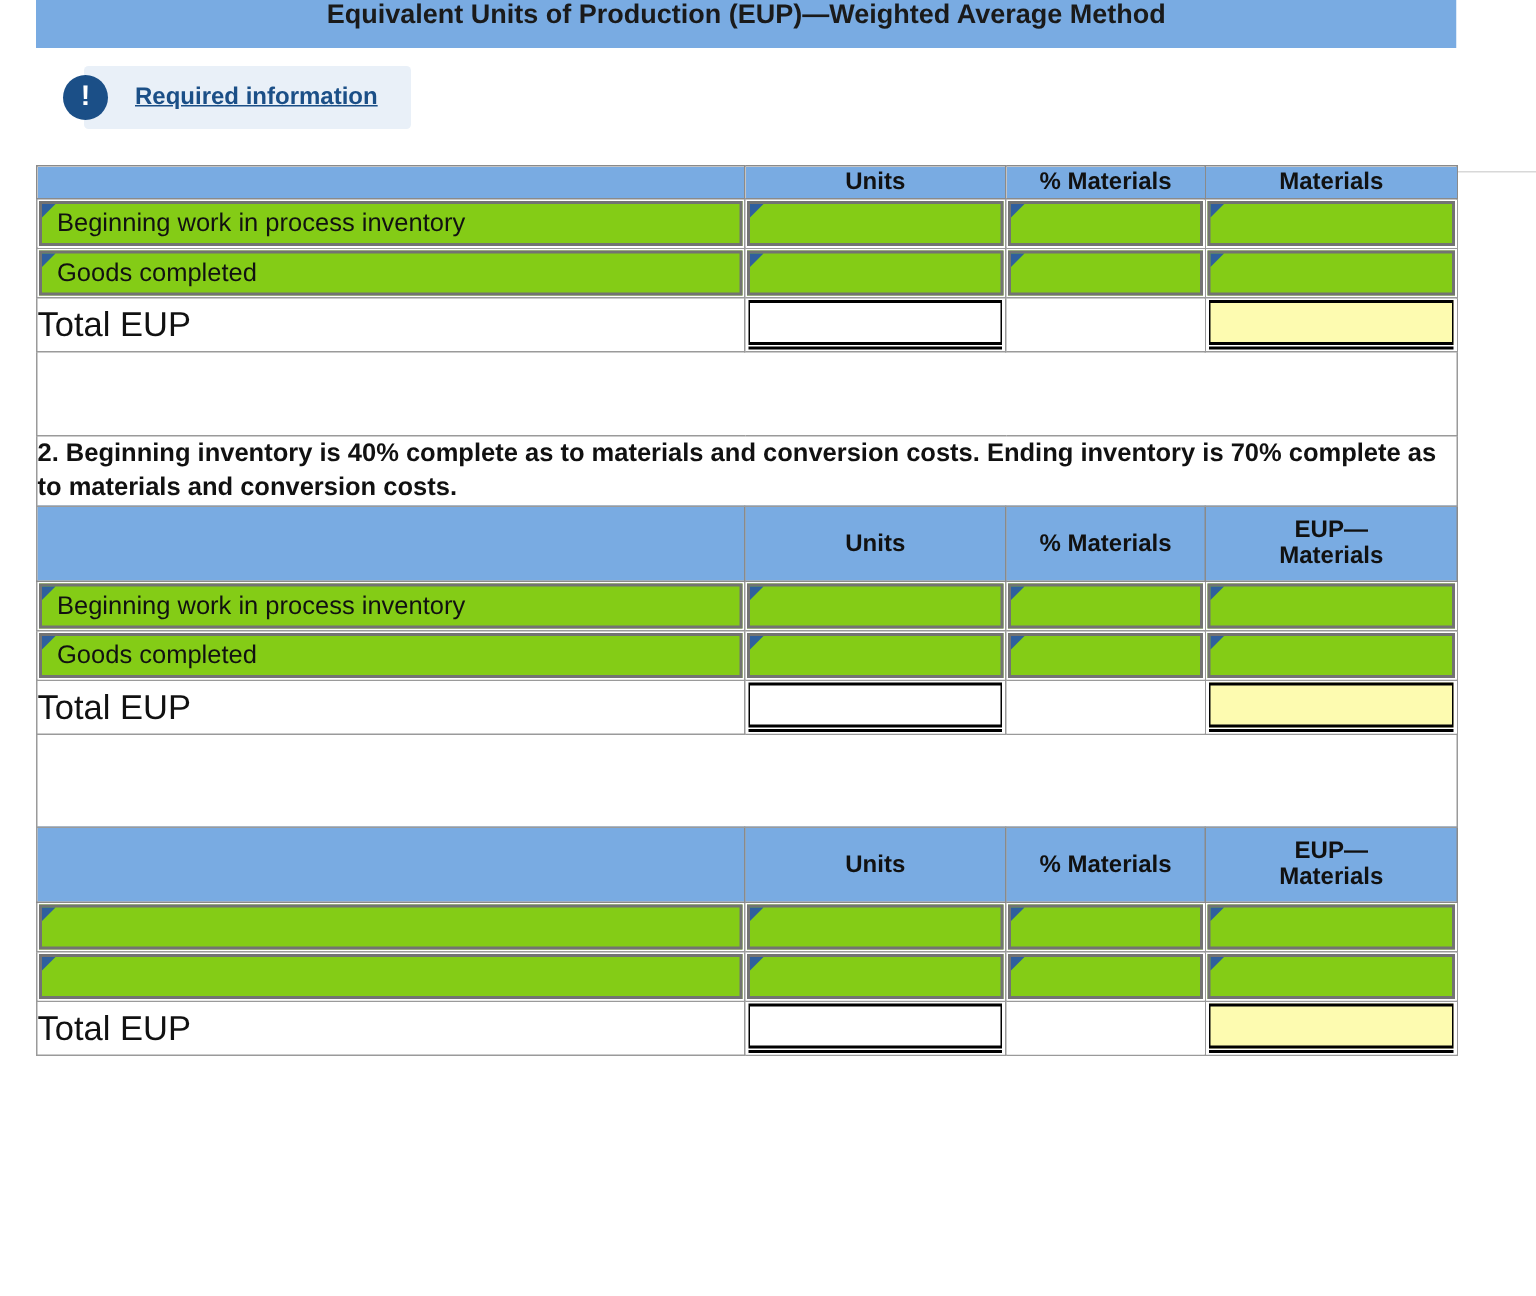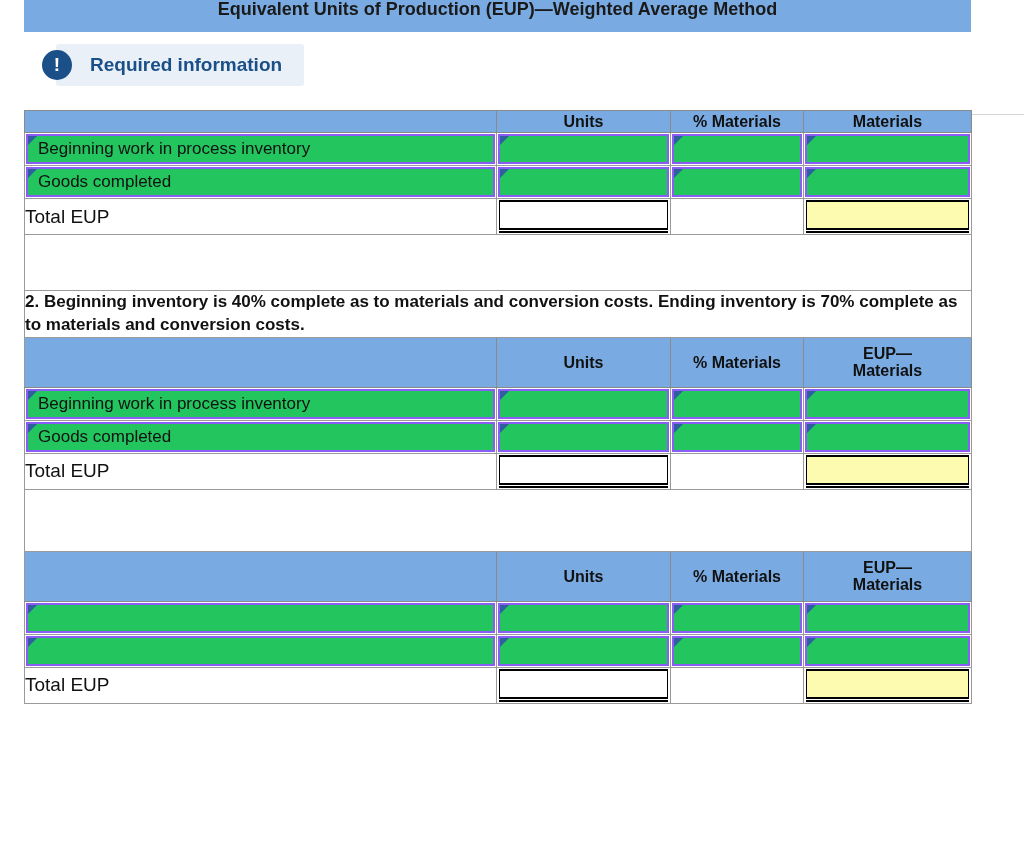--- a/index.html
+++ b/index.html
@@ -61,26 +61,27 @@
     justify-content: center;
     position: relative;
     left: 16px;
     z-index: 2;
     flex: none;
   }
   .req-pill {
     background: #e9f0f8;
     color: #1b4f87;
     font-weight: bold;
-    font-size: 19px;
+    font-size: 16px;
     height: 42px;
     line-height: 42px;
     padding: 0 22px 0 34px;
     border-radius: 3px;
     white-space: nowrap;
+    text-decoration: underline;
   }
 
   
   .top-rule {
     position: absolute;
     left: 24px;
     top: 114px;
     width: 1000px;
     height: 1px;
     background: #d8d8d8;
@@ -140,22 +141,22 @@
   
   .rowcell {
     height: 33px;
     border: 1px solid #9a9a9a;
     position: relative;
     background: #ffffff;
   }
   .entry {
     position: absolute;
     left: 1px; top: 1px; right: 1px; bottom: 1px;
-    border: 2px solid #8b5cf6;
-    background: #22c55e;
+    border: 2px solid #737373;
+    background: #84cc16;
   }
   
   .entry::before {
     content: "";
     position: absolute;
     left: 0; top: 0;
     width: 0; height: 0;
     border-left: 9px solid #2f5f9e;
     border-bottom: 9px solid transparent;
   }
@@ -165,21 +166,21 @@
     transform: translateY(-50%);
     font-size: 17px;
     color: #111111;
     white-space: nowrap;
   }
 
   
   .total-label {
     height: 36px;
     border: 1px solid #9a9a9a;
-    font-size: 19px;
+    font-size: 23px;
     color: #111111;
     padding-left: 11px;
   }
   .total-cell {
     height: 36px;
     border: 1px solid #9a9a9a;
     position: relative;
     background: #ffffff;
   }
   .total-box {

